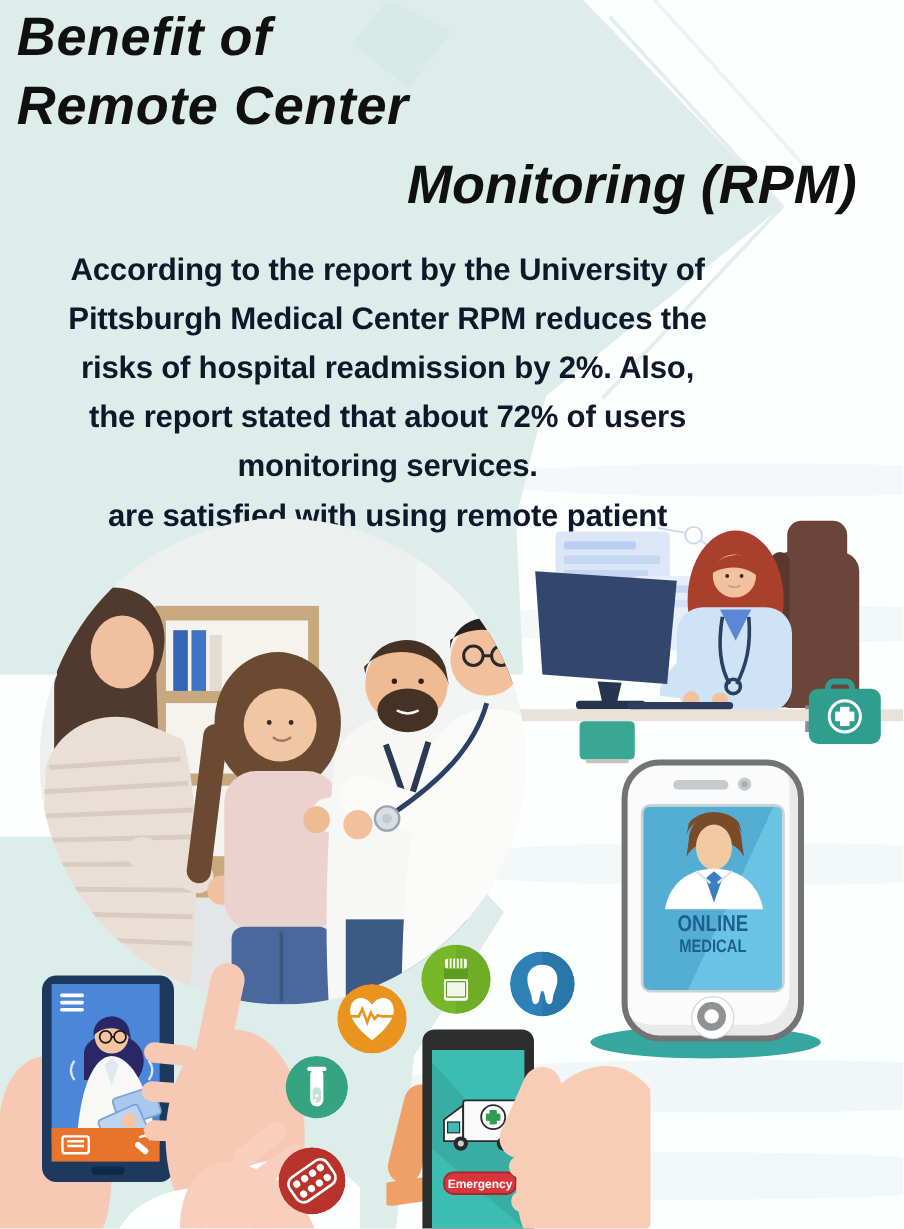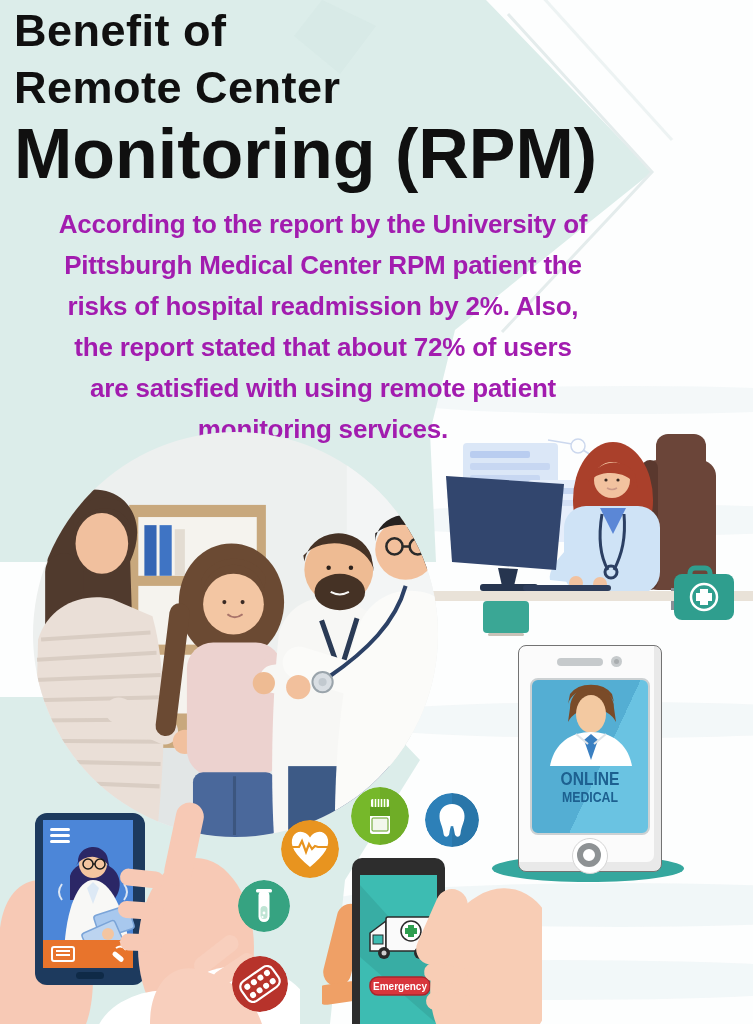--- a/index.html
+++ b/index.html
@@ -7,35 +7,34 @@
     position:relative;width:753px;height:1024px;margin:0 auto;
     overflow:hidden;background:#fdfefe;
     font-family:"Liberation Sans",sans-serif;
   }
   .abs{position:absolute;}
   svg{display:block;}
 
   
   .title{
     left:14px;top:2px;width:700px;color:#101010;
-    font-weight:900;letter-spacing:0.5px;line-height:57px;font-size:45px;
-  }
-  .title .t3{font-size:70px;line-height:76px;letter-spacing:0;}
+    font-weight:900;letter-spacing:0.5px;line-height:57px;font-size:45px;font-style:italic;
+  }
+  .title .t3{font-size:45px;line-height:76px;letter-spacing:0;text-align:right;}
   .desc{
-    left:8px;top:204px;width:630px;text-align:center;color:#a21caf;
+    left:8px;top:204px;width:630px;text-align:center;color:#0f172a;
     font-weight:bold;font-size:26px;line-height:41px;letter-spacing:-0.2px;
   }
 
   
   .pm-shadow{left:492px;top:855px;width:192px;height:27px;border-radius:50%;background:#35a79e;}
   .pm-phone{
     left:518px;top:633px;width:142px;height:225px;background:#fbfbfb;
-    border:1px solid #737373;border-radius:8px;
+    border:5px solid #737373;border-radius:32px;
     box-shadow:inset -7px -9px 0 #e9e9e9;
-    margin-top:12px;
   }
   .pm-speaker{position:absolute;left:38px;top:12px;width:46px;height:8px;border-radius:4px;background:#c6cacc;}
   .pm-cam{position:absolute;left:92px;top:10px;width:11px;height:11px;border-radius:50%;background:#c6cacc;}
   .pm-cam:after{content:"";position:absolute;left:3px;top:3px;width:5px;height:5px;border-radius:50%;background:#a9adaf;}
   .pm-screen{
     position:absolute;left:11px;top:32px;width:116px;height:153px;border-radius:8px;
     border:2px solid #ccd1d3;
     background:linear-gradient(115deg,#54aed3 58%,#6ac3e2 58%);
     overflow:hidden;text-align:center;
   }
@@ -78,25 +77,25 @@
   </svg>
 
   <div class="abs title">
     <div>Benefit of</div>
     <div>Remote Center</div>
     <div class="t3">Monitoring (RPM)</div>
   </div>
 
   <div class="abs desc">
     <div>According to the report by the University of</div>
-    <div>Pittsburgh Medical Center RPM patient the</div>
+    <div>Pittsburgh Medical Center RPM reduces the</div>
     <div>risks of hospital readmission by 2%. Also,</div>
     <div>the report stated that about 72% of users</div>
+    <div>monitoring services.</div>
     <div>are satisfied with using remote patient</div>
-    <div>monitoring services.</div>
   </div>
 
   <svg class="abs" style="left:428px;top:428px;" width="325" height="212" viewBox="0 0 325 212">
 
     <g>
       <rect x="35" y="15" width="95" height="72" rx="4" fill="#dbe7f7"></rect>
       <rect x="42" y="23" width="60" height="7" rx="2" fill="#b9cdf0"></rect>
       <rect x="42" y="35" width="80" height="7" rx="2" fill="#c7d7f2"></rect>
       <rect x="42" y="47" width="70" height="7" rx="2" fill="#c7d7f2"></rect>
       <rect x="42" y="61" width="30" height="16" rx="2" fill="#b9cdf0"></rect>

